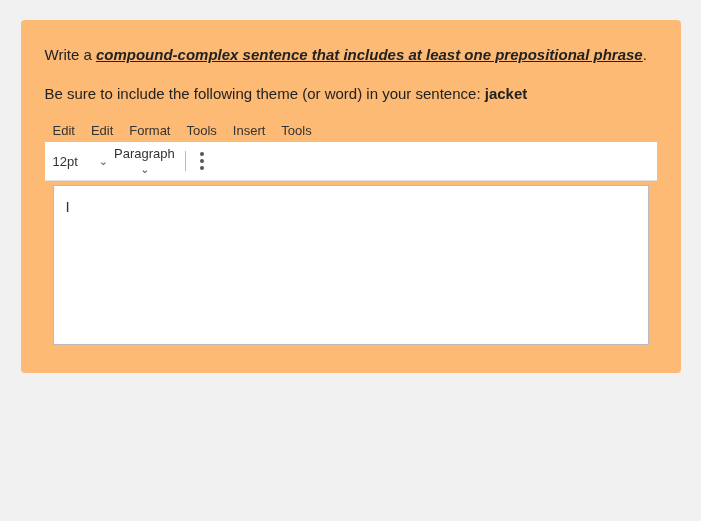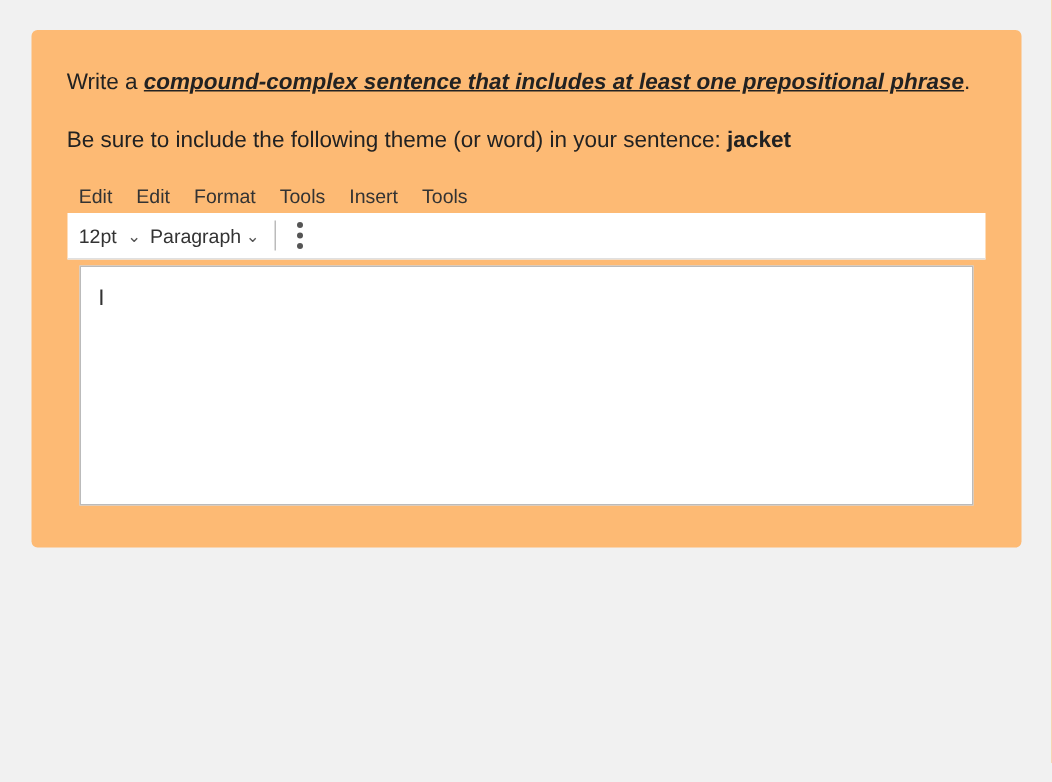--- a/index.html
+++ b/index.html
@@ -77,31 +77,32 @@
       background: #fff;
       border-bottom: 1px solid #e0e0e0;
     }
 
     .font-size-select {
       display: flex;
       align-items: center;
       font-size: 13px;
       color: #333;
       cursor: pointer;
-      gap: 6px;
+      gap: 20px;
       justify-content: flex-end;
     }
 
     .paragraph-select {
       display: flex;
       align-items: center;
       font-size: 13px;
       color: #333;
       cursor: pointer;
       gap: 2px;
+      flex-direction: column;
     }
 
     .toolbar-divider {
       width: 1px;
       height: 20px;
       background-color: #bbb;
       margin: 0 4px;
     }
 
     .more-options {

